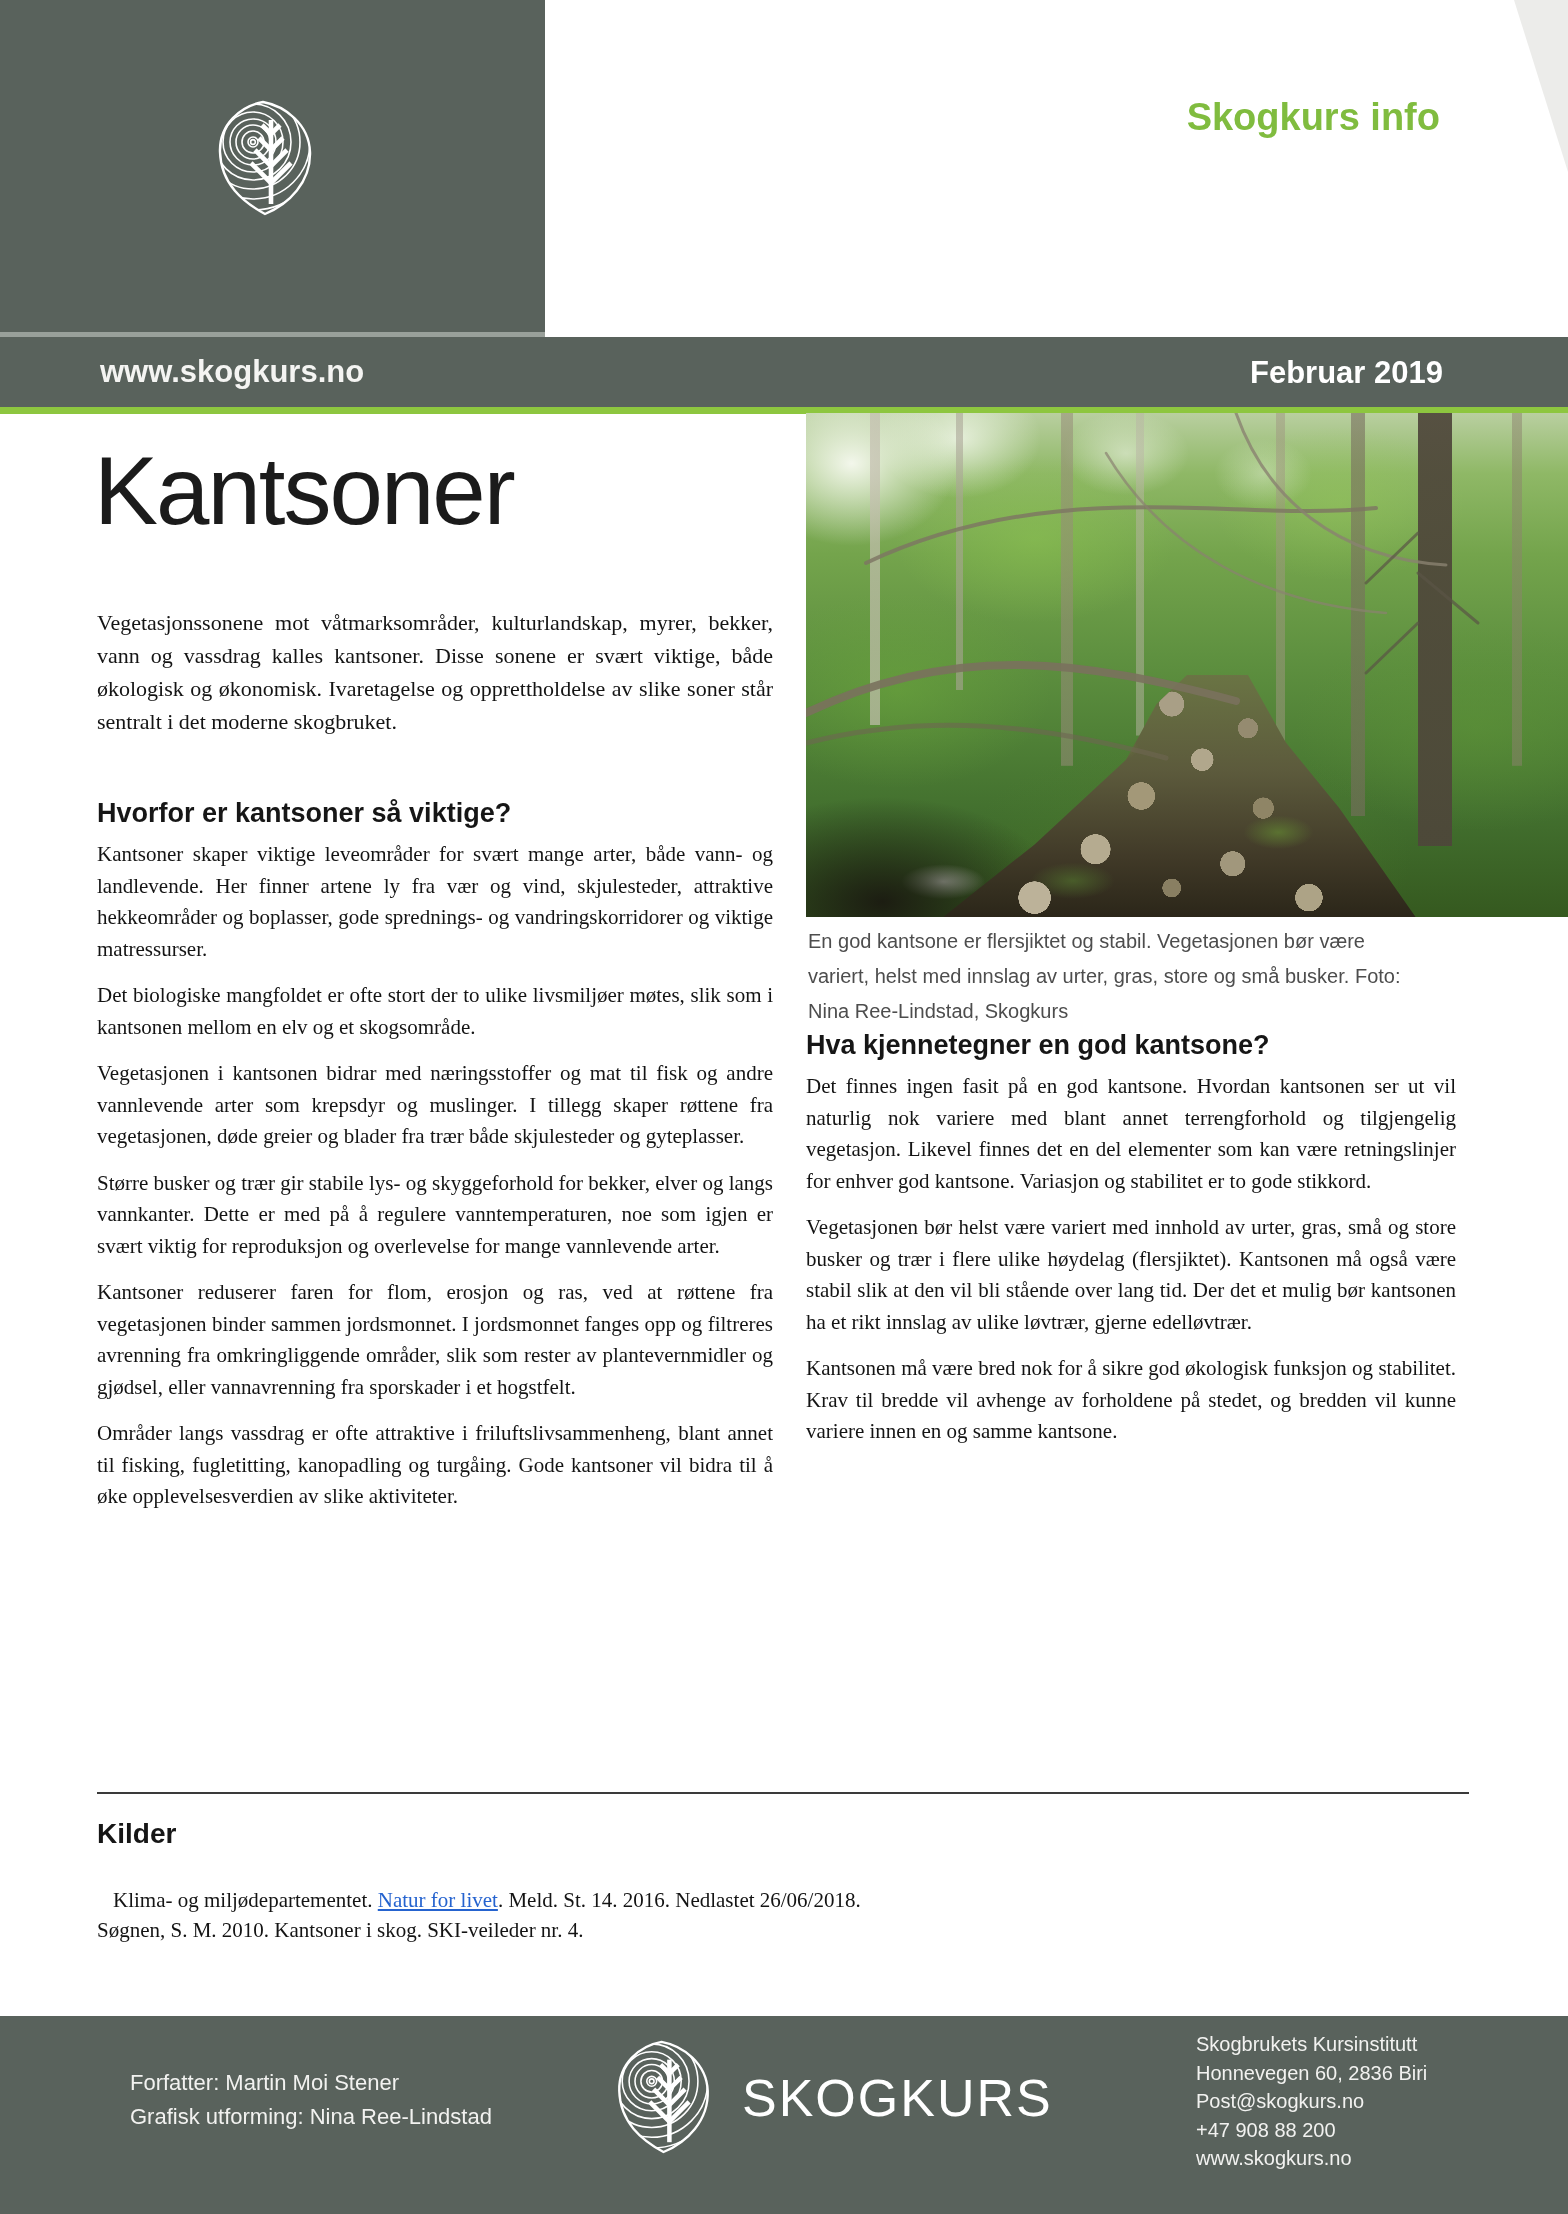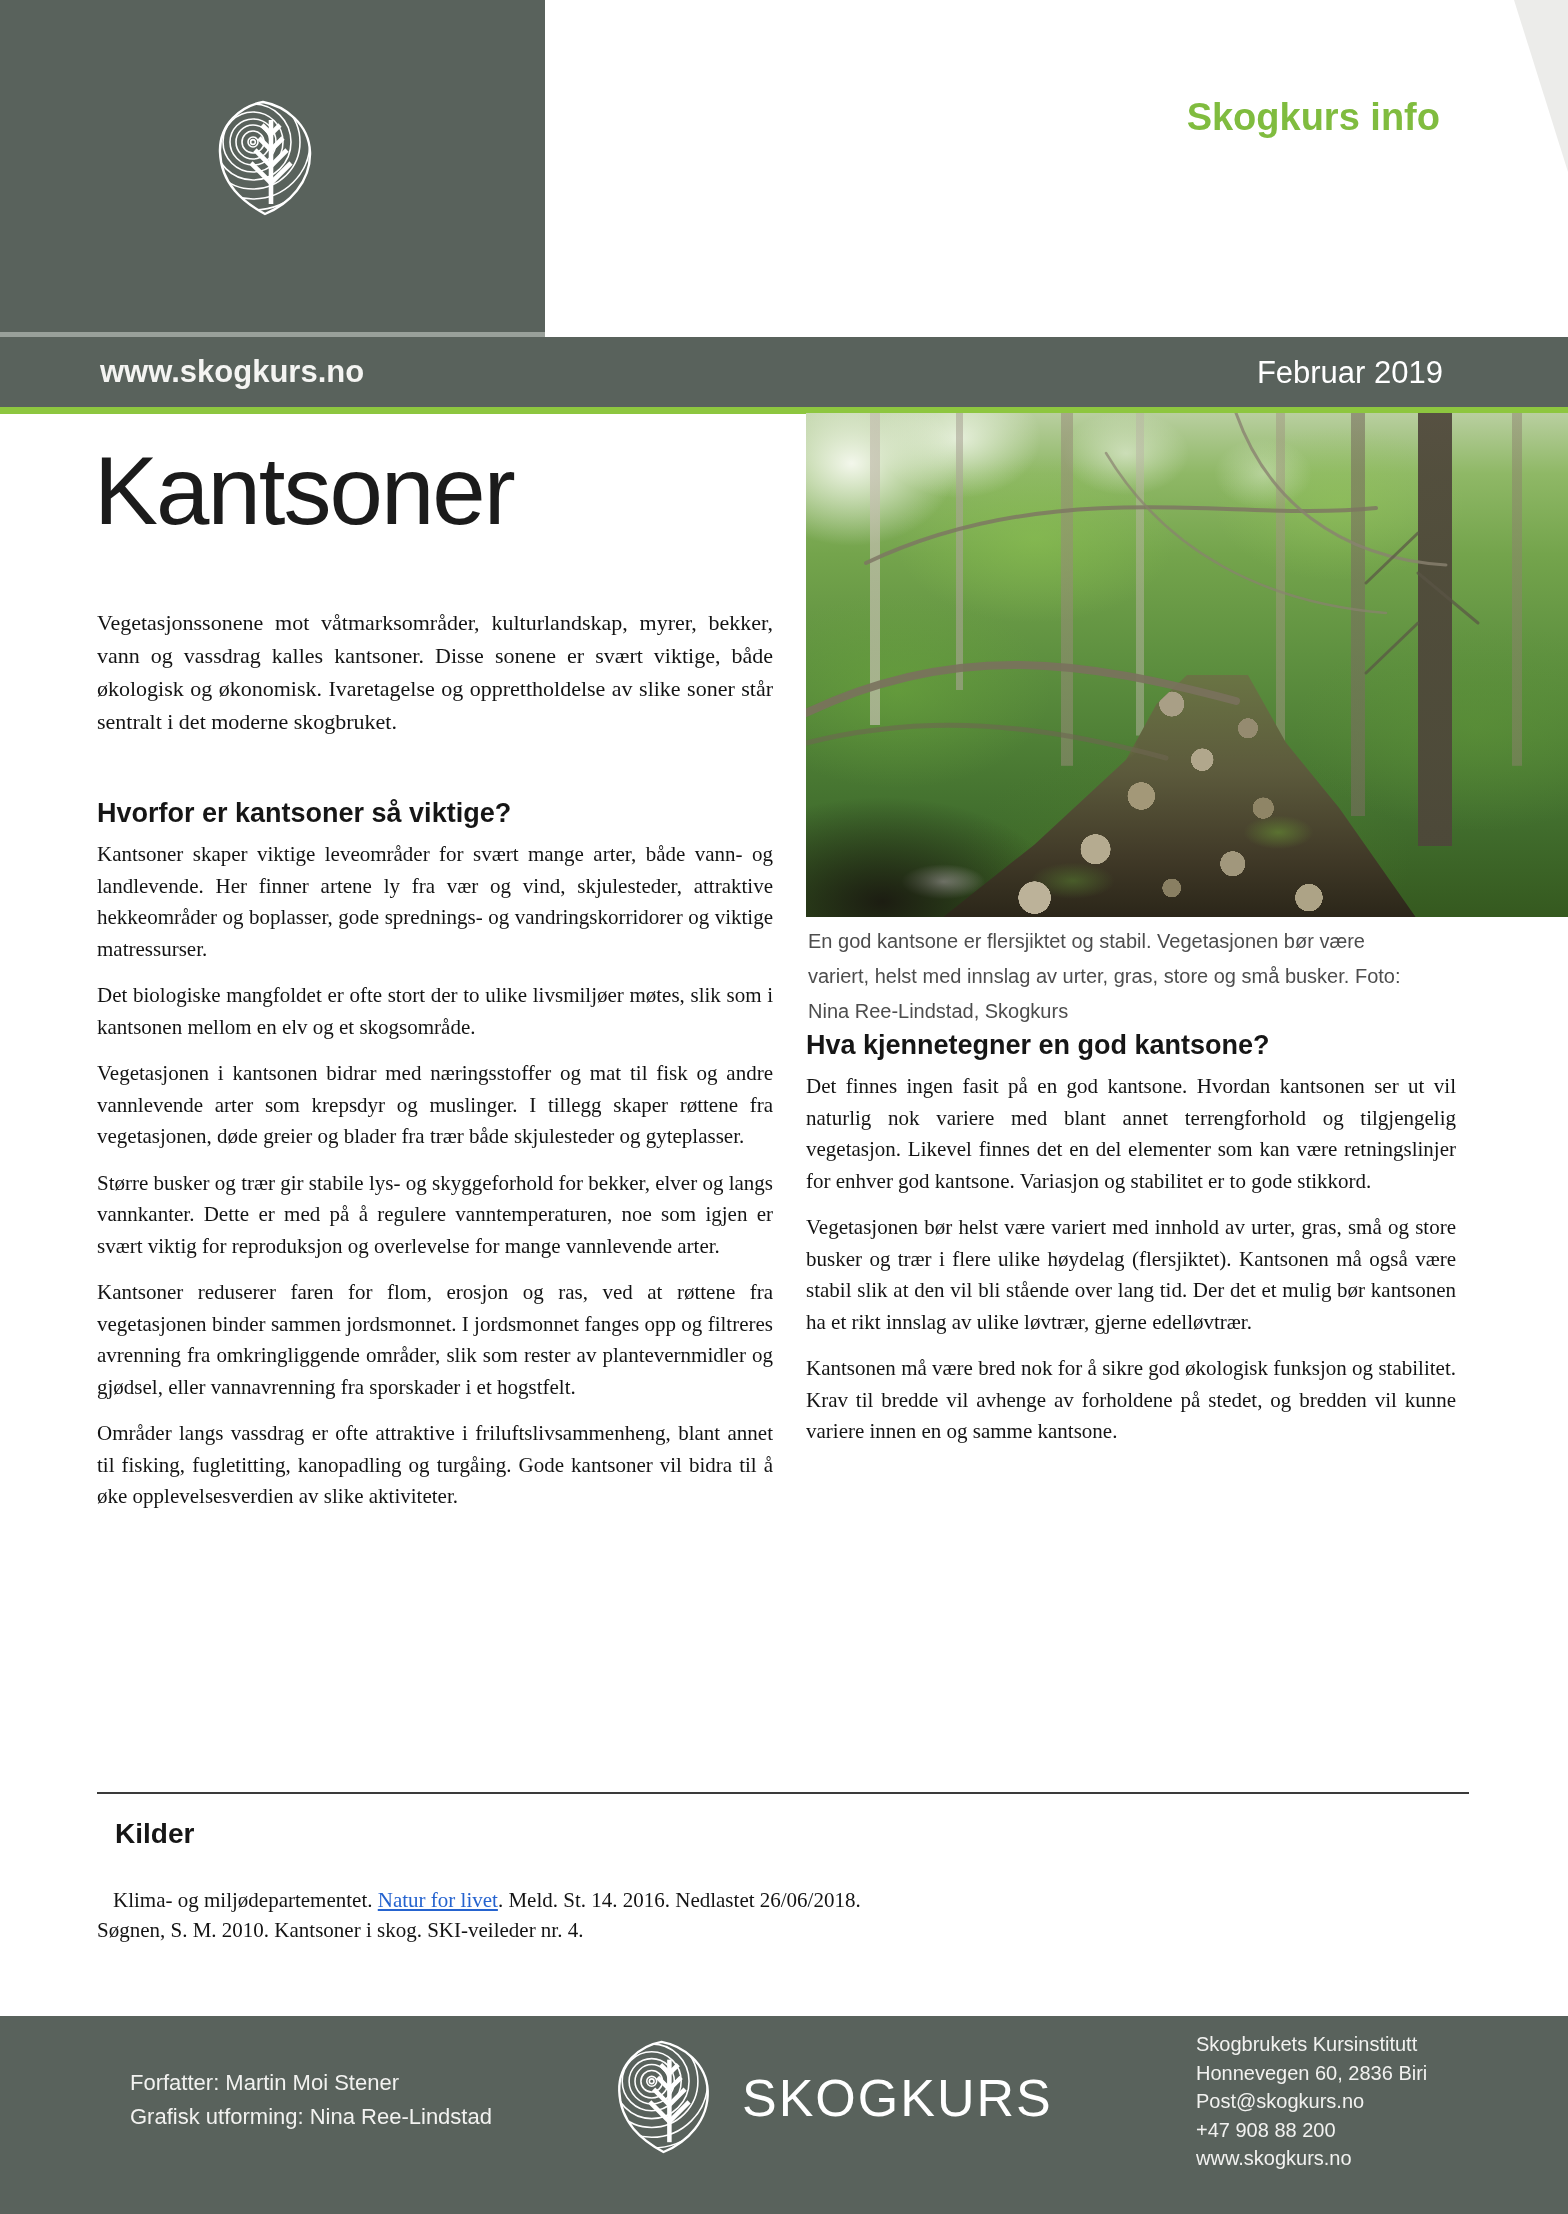--- a/index.html
+++ b/index.html
@@ -17,21 +17,21 @@
   .wood-wedge{position:absolute;right:0;top:0;width:54px;height:172px;background:#ececea;
         clip-path:polygon(0 0,100% 0,100% 100%);}
   .info-label{position:absolute;right:128px;top:96px;font-size:38px;font-weight:bold;}
 
   .logo{position:absolute;}
   .logo-icon{display:block;}
   .logo-word{color:#fff;font-weight:300;letter-spacing:2px;white-space:nowrap;}
 
   .urlbar{position:absolute;left:0;top:337px;width:1568px;height:70px;background:#59625c;}
   .urlbar .url{position:absolute;left:100px;top:17px;font-size:31px;font-weight:bold;color:#f4f4f2;}
-  .urlbar .date{position:absolute;right:125px;top:18px;font-size:31px;color:#ffffff;}
+  .urlbar .date{position:absolute;right:125px;top:18px;font-size:31px;color:#ffffff;font-weight:bold;}
   .accent{position:absolute;left:0;top:407px;width:1568px;height:7px;}
 
   
   .doc-title{position:absolute;left:94px;top:436px;margin:0;font-size:96px;font-weight:300;
              letter-spacing:-2px;color:#1b1b1b;}
   .serif{font-family:"Liberation Serif",serif;color:#141414;text-align:justify;}
   .intro{position:absolute;left:97px;top:606px;width:676px;font-size:22px;line-height:33px;margin:0;}
   .col-left{position:absolute;left:97px;top:798px;width:676px;}
   .col-right{position:absolute;left:806px;top:1030px;width:650px;}
   .col h2,.col-left h2,.col-right h2{margin:0 0 10px 0;font-size:27px;color:#161616;
@@ -85,21 +85,21 @@
       radial-gradient(ellipse 50px 24px at 62% 65%,rgba(95,125,50,.8),transparent 70%),
       radial-gradient(ellipse 60px 26px at 35% 85%,rgba(80,110,45,.7),transparent 70%),
       linear-gradient(to bottom,#6a7444 0%,#5c5a3c 40%,#413a28 75%,#2b2619 100%);}
   .branches{position:absolute;left:0;top:0;}
 
   .caption{position:absolute;left:808px;top:924px;width:596px;margin:0;
            font-size:20px;line-height:35px;color:#4d4d4d;}
 
   
   .rule{position:absolute;left:97px;top:1792px;width:1372px;height:2px;background:#3a3a3a;}
-  .sources-h{position:absolute;left:115px;top:1818px;margin:0;font-size:28px;font-weight:bold;color:#161616;}
+  .sources-h{position:absolute;left:97px;top:1818px;margin:0;font-size:28px;font-weight:bold;color:#161616;}
   .source-line1{position:absolute;left:97px;top:1872px;margin:16px;font-size:21px;text-align:left;}
   .source-line2{position:absolute;left:97px;top:1918px;margin:0;font-size:21px;text-align:left;}
 
   
   .footer{position:absolute;left:0;top:2016px;width:1568px;height:198px;background:#59625c;color:#f2f2f0;}
   .credits{position:absolute;left:130px;top:50px;font-size:22px;line-height:34px;}
   .contact{position:absolute;left:1196px;top:14px;font-size:20px;line-height:28.5px;}
   .f-logo{position:absolute;left:610px;top:22px;}
   .f-word{position:absolute;left:742px;top:52px;font-size:52px;}
   .h-word{position:absolute;left:140px;top:230px;width:263px;text-align:center;font-size:49px;}

